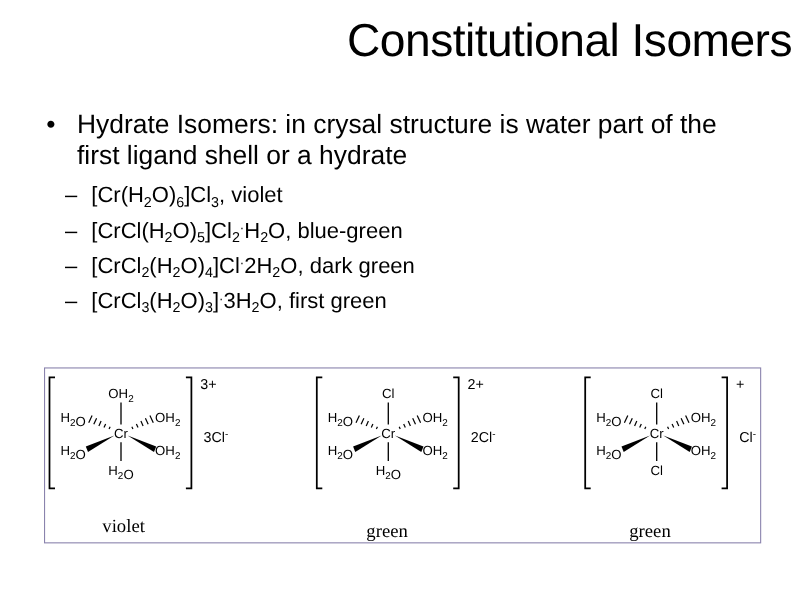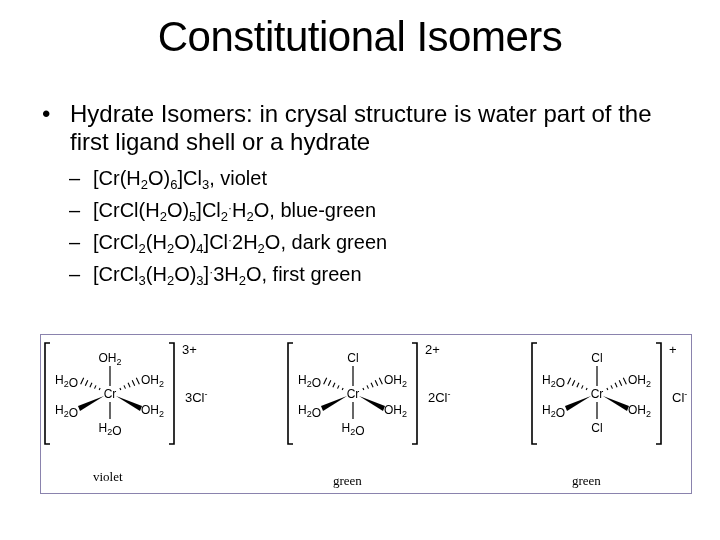--- a/index.html
+++ b/index.html
@@ -1,43 +1,43 @@
 <!DOCTYPE html>
 <html><head>
   <meta charset="utf-8">
   <style>
     html, body { margin: 0; padding: 0; }
     body {
       width: 720px; height: 540px; background: #ffffff; position: relative; overflow: hidden;
       font-family: "Liberation Sans", "DejaVu Sans", sans-serif; color: #000;
     }
     .title {
-      position: absolute; left: 0; top: 16px; width: 720px; text-align: center;
+      position: absolute; left: 0; top: 16px; width: 720px; text-align: right;
       font-size: 42px; font-weight: normal; letter-spacing: -0.5px; line-height: 1;
     }
     .bullet {
       position: absolute; left: 42px; top: 100px; width: 620px;
       font-size: 24px; line-height: 28px;
     }
     .bullet .dot { position: absolute; left: 0; top: 0; }
     .bullet .text { margin-left: 28px; display: block; }
     .sub {
-      position: absolute; left: 69px; font-size: 20px; line-height: 24px;
+      position: absolute; left: 59px; font-size: 20px; line-height: 24px;
     }
     .sub .dash { display: inline-block; width: 24px; }
     .sub sub { font-size: 13px; vertical-align: -4px; line-height: 0; }
     .sub .mid { font-size: 12px; vertical-align: 5px; line-height: 0; }
     .figure-box {
       position: absolute; left: 40px; top: 334px; width: 652px; height: 160px;
       border: 1px solid #8a83ad; background: #fff; box-sizing: border-box;
     }
     .complex-svg { position: absolute; }
     .color-label {
       position: absolute; font-family: "Liberation Serif", "DejaVu Serif", serif;
-      font-size: 13px; line-height: 1;
+      font-size: 17px; line-height: 1;
     }
     svg text { font-family: "Liberation Sans", "DejaVu Sans", sans-serif; }
   </style>
 </head>
 <body>
 
 <div class="title">Constitutional Isomers</div>
 
 <div class="bullet">
   <span class="dot">•</span>

